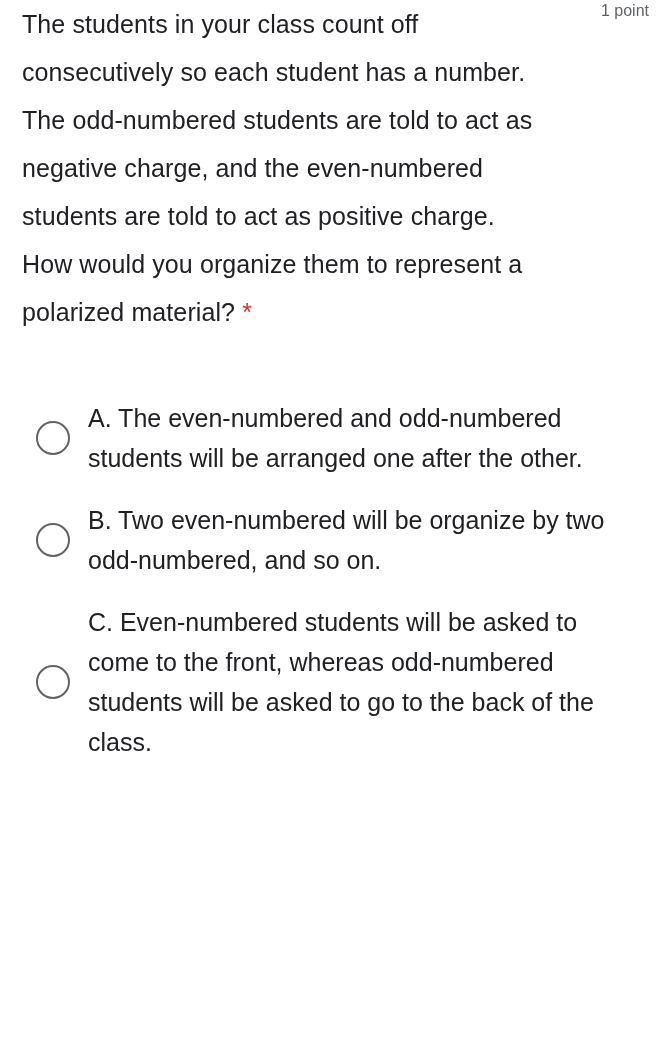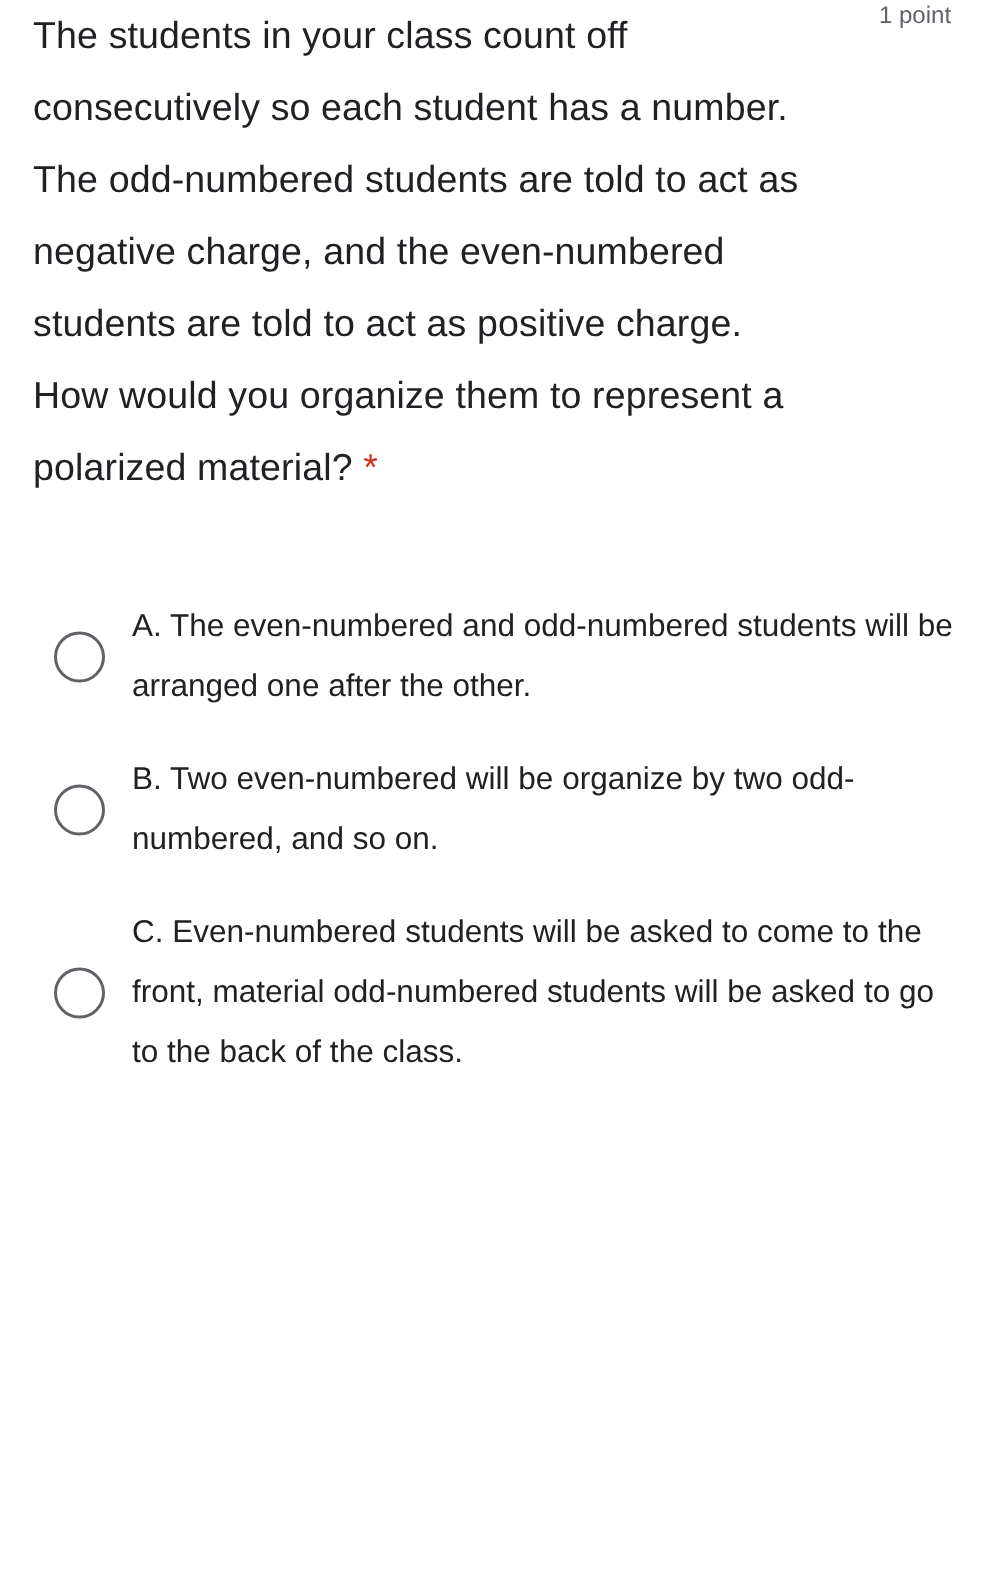--- a/index.html
+++ b/index.html
@@ -22,21 +22,21 @@
     box-sizing: border-box;
     padding: 0 22px;
   }
   .points-label {
     position: absolute;
     top: 0px;
     right: 0px;
     width: 78px;
     font-size: 16px;
     color: #5f6368;
-    text-align: left;
+    text-align: center;
     line-height: 22px;
     white-space: nowrap;
     overflow: hidden;
   }
   .question-text {
     padding-top: 0px;
     padding-right: 90px;
     font-size: 25px;
     line-height: 48px;
     color: #202124;
@@ -61,21 +61,21 @@
     width: 34px;
     height: 34px;
     border: 2px solid #5f6368;
     border-radius: 50%;
     box-sizing: border-box;
     margin-right: 18px;
     margin-left: 8px;
     background: transparent;
   }
   .option-label {
-    font-size: 21px;
+    font-size: 25px;
     line-height: 40px;
     color: #202124;
     max-width: 560px;
   }
 </style>
 </head>
 <body>
 
 <div class="question-card">
 
@@ -93,18 +93,18 @@
       <span class="option-label">A. The even-numbered and odd-numbered students will be arranged one after the other.</span>
     </div>
 
     <div class="option-row">
       <span class="radio"></span>
       <span class="option-label">B. Two even-numbered will be organize by two odd-numbered, and so on.</span>
     </div>
 
     <div class="option-row">
       <span class="radio"></span>
-      <span class="option-label">C. Even-numbered students will be asked to come to the front, material odd-numbered students will be asked to go to the back of the class.</span>
+      <span class="option-label">C. Even-numbered students will be asked to come to the front, whereas odd-numbered students will be asked to go to the back of the class.</span>
     </div>
 
 
   </div>
 </div>
 
 </body></html>

